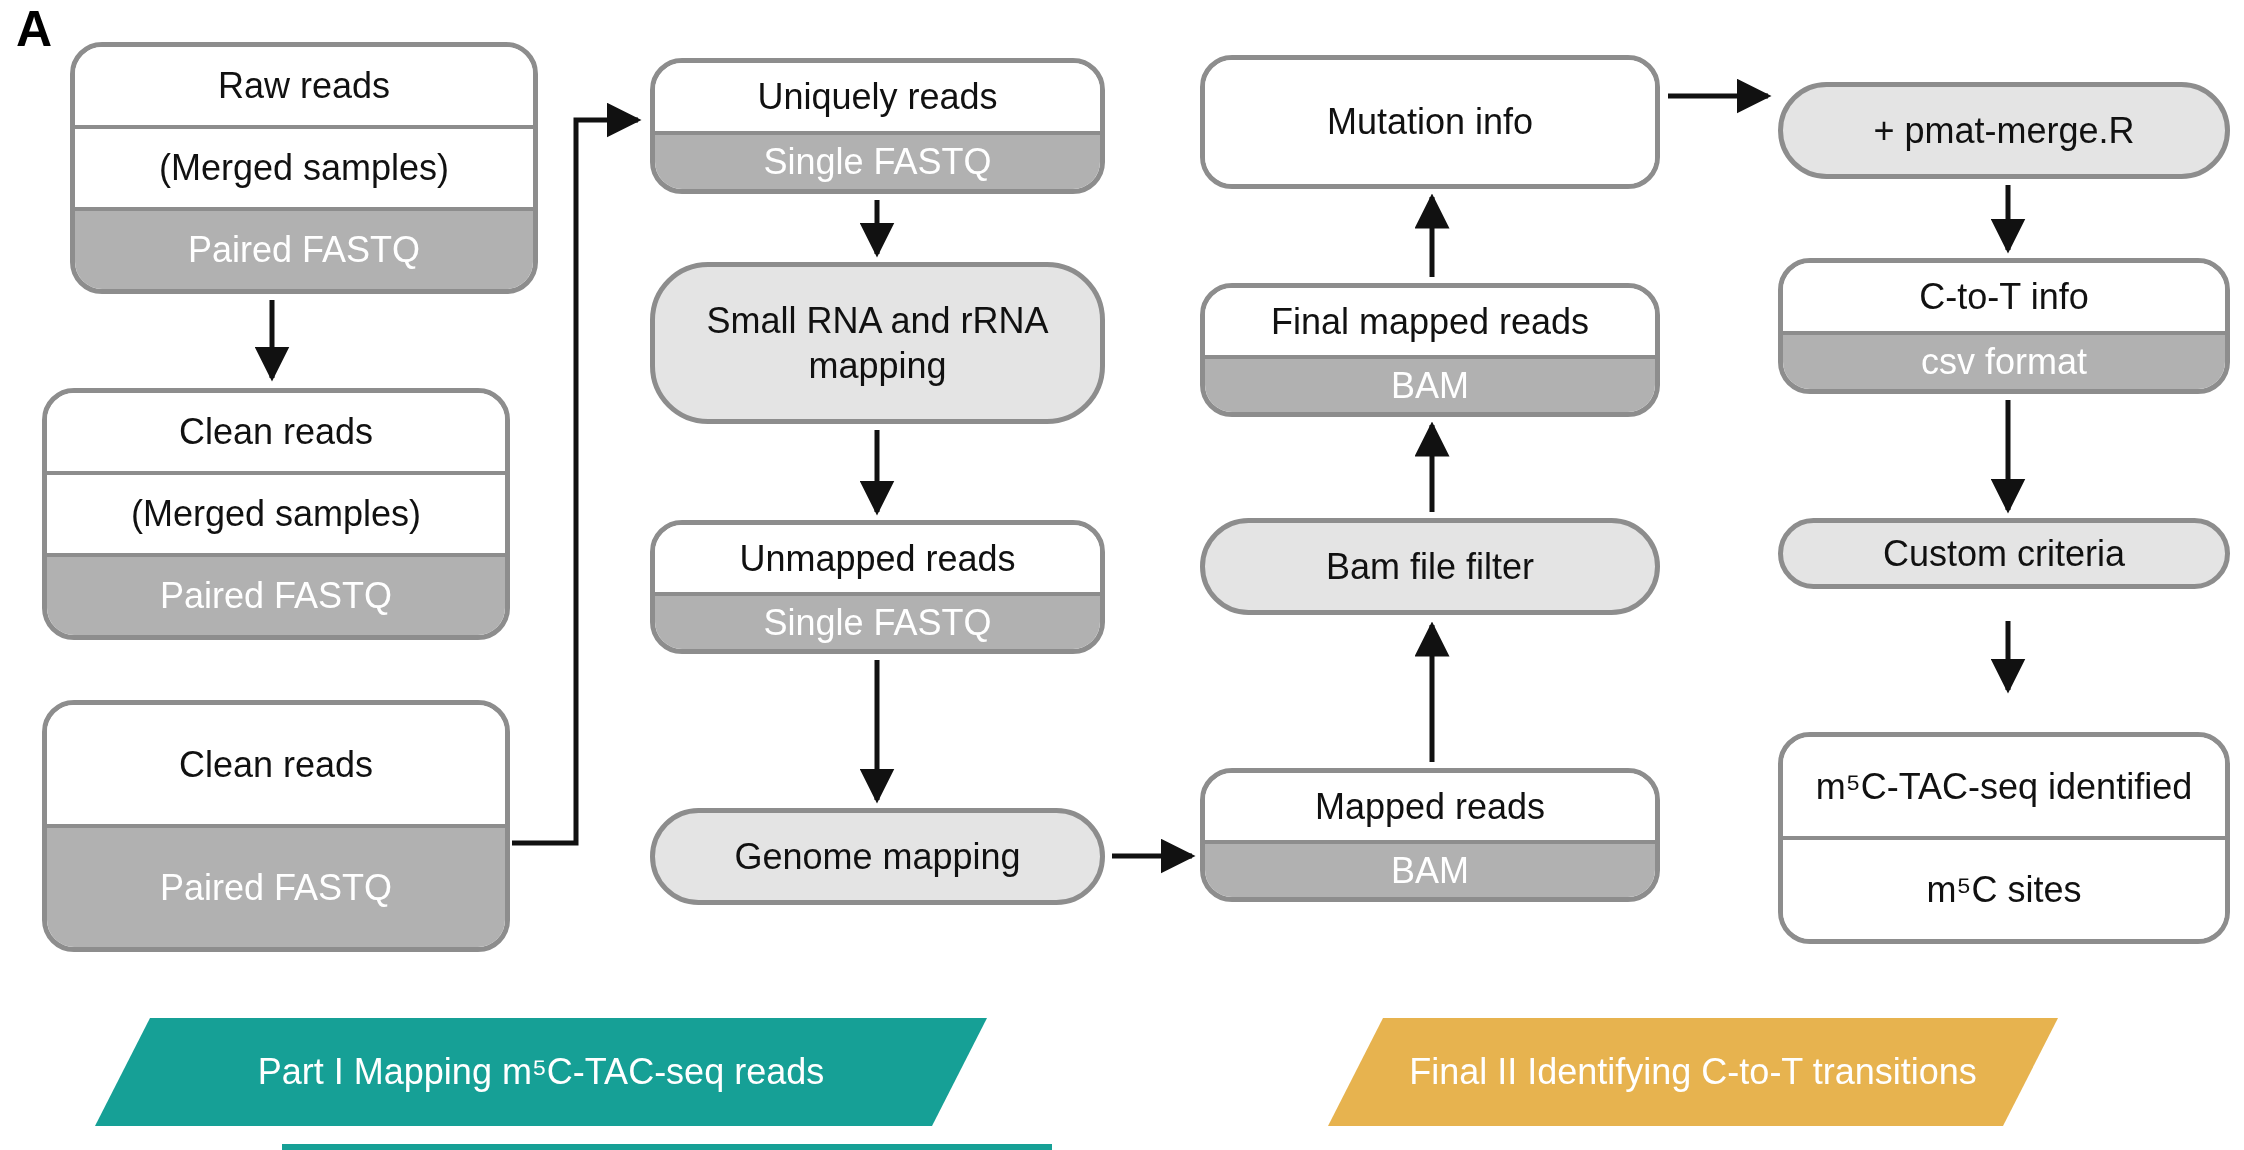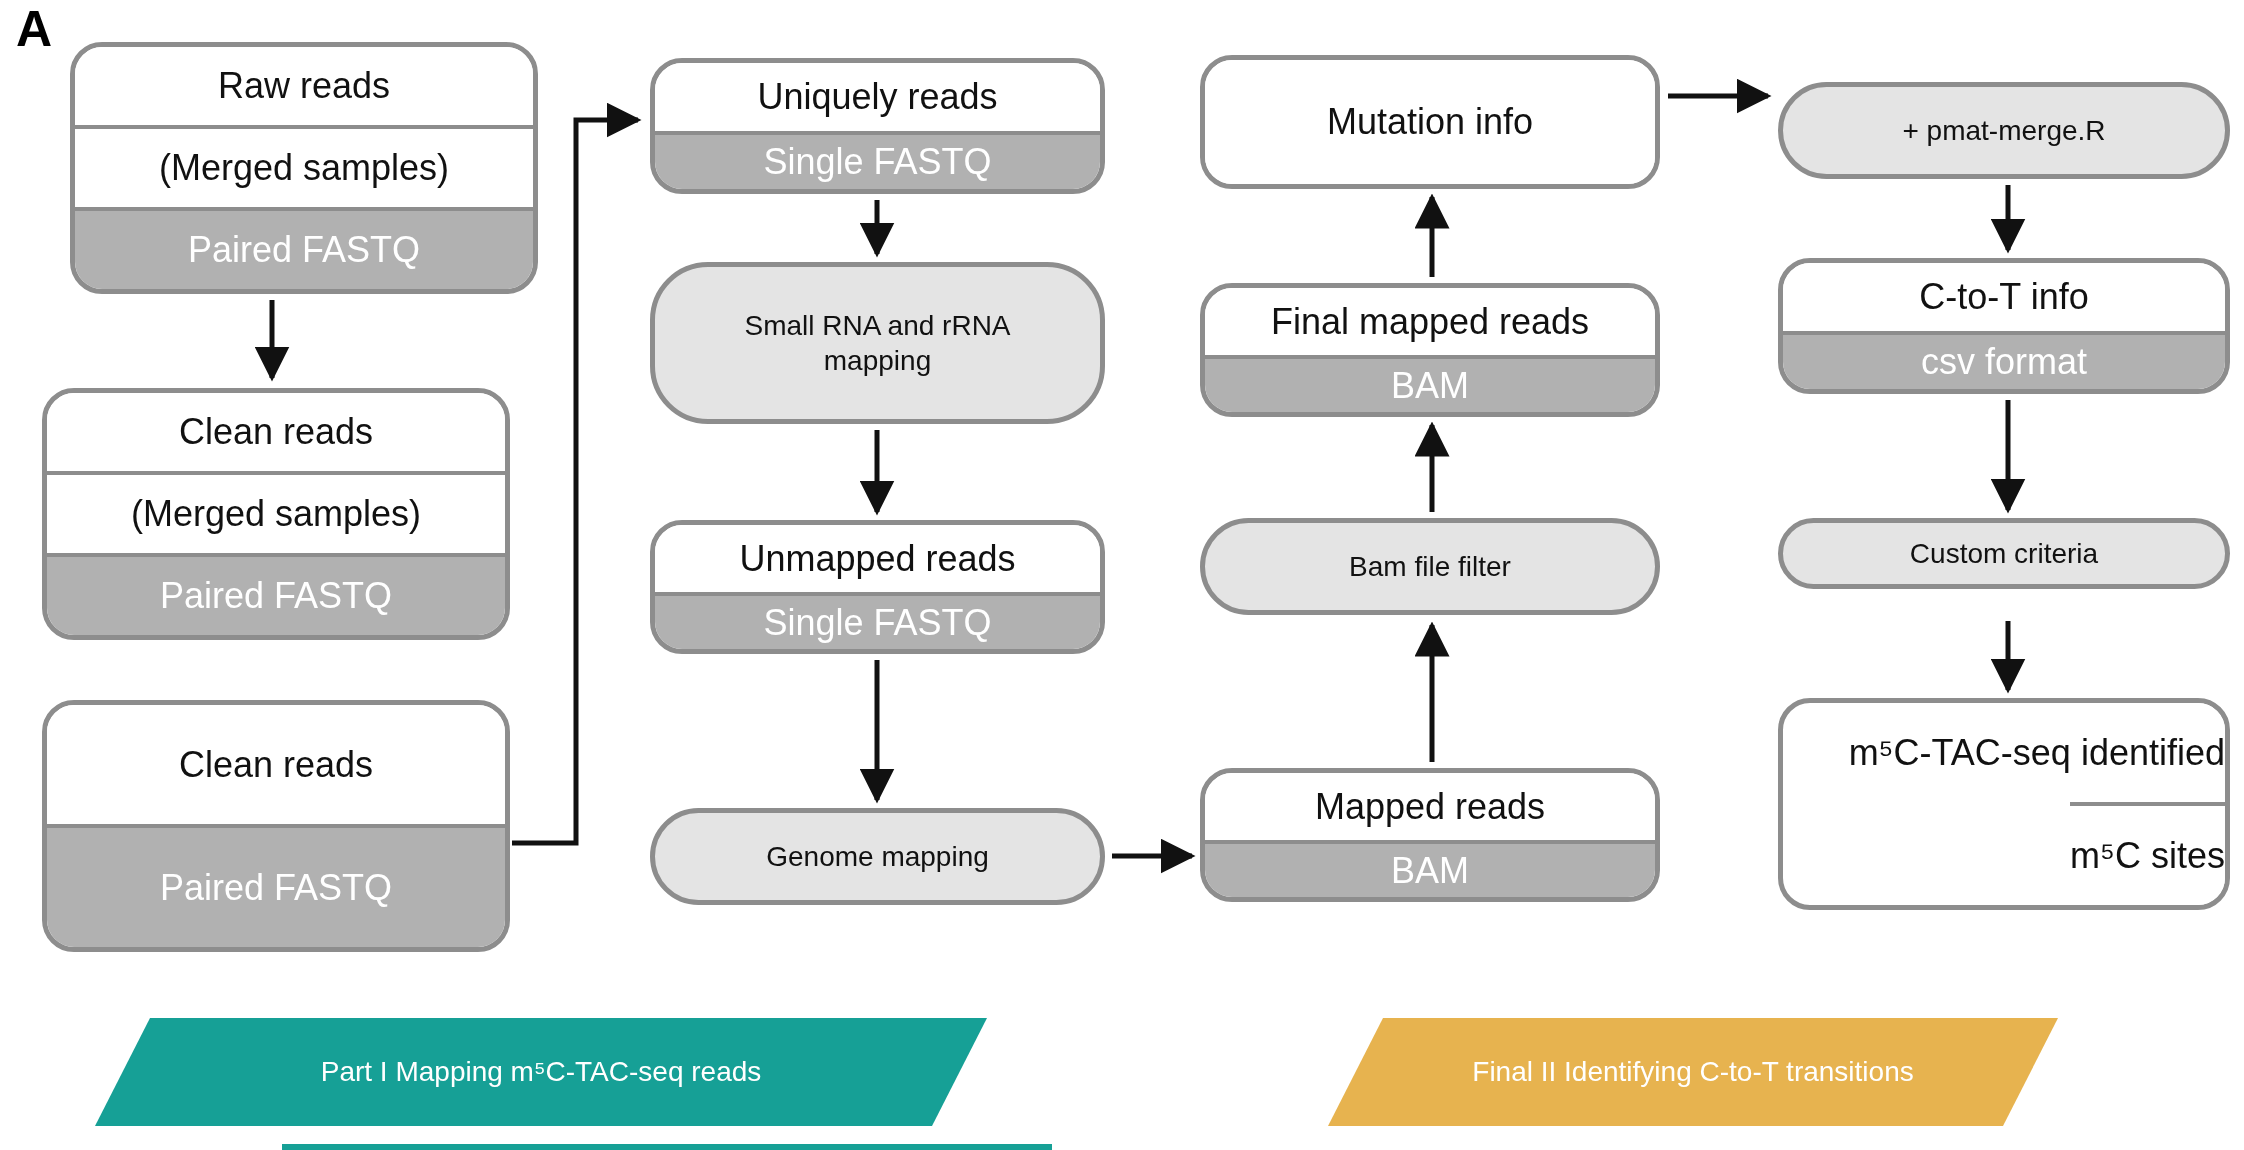--- a/index.html
+++ b/index.html
@@ -27,26 +27,26 @@
     font-size:36px;color:var(--ink);background:#ffffff;text-align:center;line-height:1.1;
   }
   .databox .row + .row{border-top:4px solid var(--border);}
   .databox .row.format{background:var(--format-fill);color:#ffffff;}
   .databox.two-row .row.title{flex:1.28;}
   .databox.two-row .row.format{flex:1;}
 
   .process{
     position:absolute;box-sizing:border-box;display:flex;align-items:center;justify-content:center;
     background:var(--process-fill);border:5px solid var(--border);border-radius:50px;
-    font-size:28px;color:var(--ink);text-align:center;line-height:1.25;padding:0 40px;
+    font-size:36px;color:var(--ink);text-align:center;line-height:1.25;padding:0 40px;
   }
 
   .banner{
     position:absolute;height:108px;display:flex;align-items:center;justify-content:center;
-    color:#ffffff;font-size:28px;
+    color:#ffffff;font-size:36px;
     clip-path:polygon(55px 0, 100% 0, calc(100% - 55px) 100%, 0 100%);
   }
   .banner.part1{left:95px;top:1018px;width:892px;background:var(--teal);}
   .banner.part2{left:1328px;top:1018px;width:730px;background:var(--gold);}
 
   .bottom-sliver{position:absolute;left:282px;top:1144px;width:770px;height:6px;background:var(--teal);}
 </style>
 </head>
 <body>
 
@@ -136,21 +136,21 @@
 
   <div class="databox two-row" style="left:1778px;top:258px;width:452px;height:136px;">
     <div class="row title">C-to-T info</div>
     <div class="row format">csv format</div>
   </div>
 
   <div class="process" style="left:1778px;top:518px;width:452px;height:71px;">
     <span>Custom criteria</span>
   </div>
 
-  <div class="databox" style="left:1778px;top:698px;width:452px;height:212px;align-items:flex-end;">
+  <div class="databox" style="left:1778px;top:732px;width:452px;height:212px;">
     <div class="row title">m⁵C-TAC-seq identified</div>
     <div class="row subtitle">m⁵C sites</div>
   </div>
 
   <div class="banner part1">
     <span>Part I Mapping m⁵C-TAC-seq reads</span>
   </div>
   <div class="banner part2">
     <span>Final II Identifying C-to-T transitions</span>
   </div>

